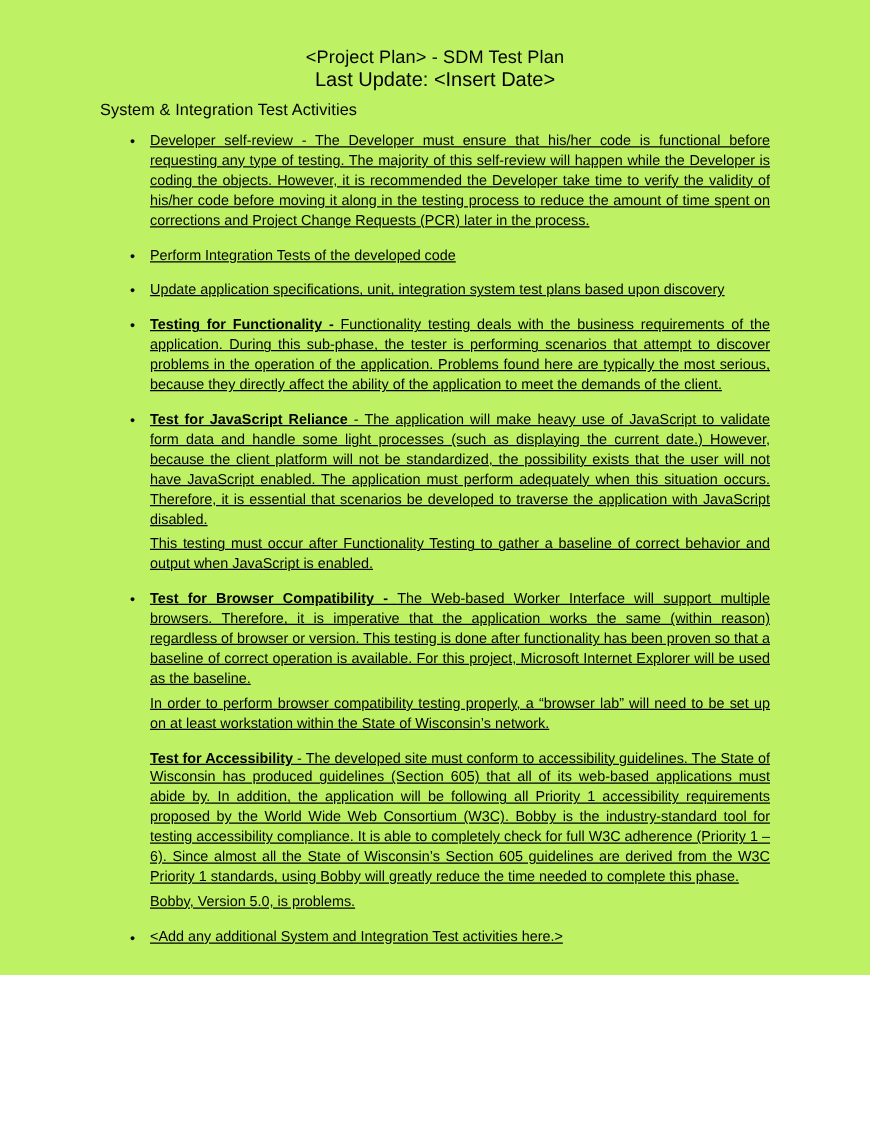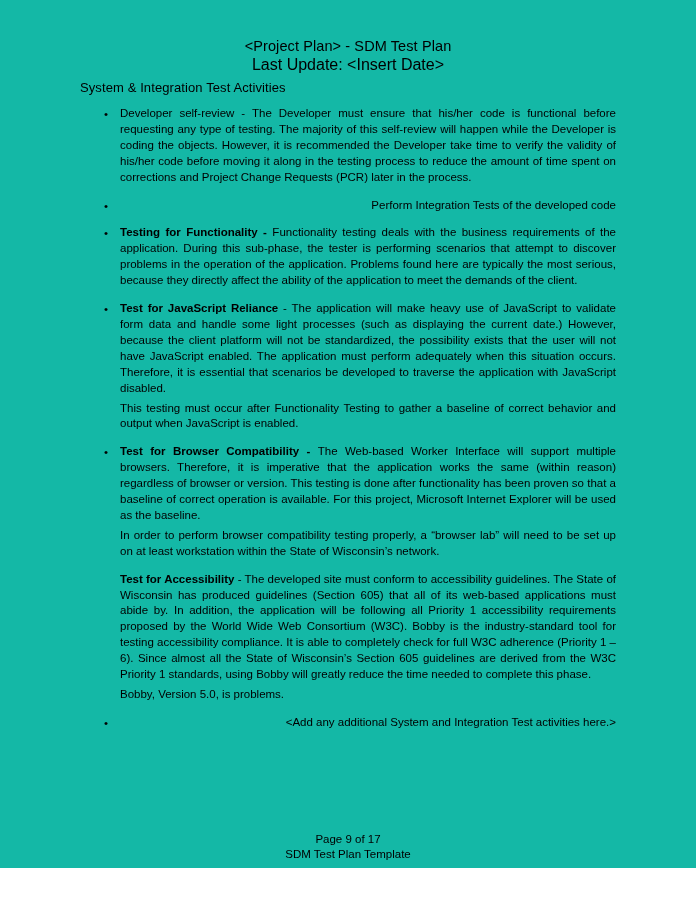--- a/index.html
+++ b/index.html
@@ -8,22 +8,22 @@
     padding: 0;
     background: #ffffff;
   }
   body {
     font-family: "Liberation Sans", sans-serif;
     color: #000000;
   }
   .page {
     position: relative;
     width: 696px;
-    height: 868px;
-    background: #14b8a6;
+    height: 780px;
+    background: #bef264;
     overflow: hidden;
     box-sizing: border-box;
   }
 
   
   .doc-header {
     position: absolute;
     left: 0;
     top: 38px;
     width: 696px;
@@ -75,26 +75,27 @@
     font-size: 11.5px;
     line-height: 16px;
   }
 
   .para {
     font-size: 11.5px;
     line-height: 15.9px;
     text-align: justify;
     margin: 0;
     hyphens: none;
+    text-decoration: underline;
   }
   .para + .para {
     margin-top: 4px;
   }
   .para.flush {
-    text-align: right;
+    text-align: left;
   }
   .lead {
     font-weight: bold;
   }
 
   
   .sub-para {
     padding-left: 40px;
     margin-bottom: 12px;
   }
@@ -129,20 +130,23 @@
     <ul class="bullet-list">
 
       <li class="bullet-item">
         <p class="para"><span>Developer self-review - The Developer must ensure that his/her code is functional before requesting any type of testing.  The majority of this self-review will happen while the Developer is coding the objects.  However, it is recommended the Developer take time to verify the validity of his/her code before moving it along in the testing process to reduce the amount of time spent on corrections and Project Change Requests (PCR) later in the process.</span></p>
       </li>
 
       <li class="bullet-item">
         <p class="para flush"><span>Perform Integration Tests of the developed code</span></p>
       </li>
 
+      <li class="bullet-item">
+        <p class="para"><span>Update application specifications, unit, integration system test plans based upon discovery</span></p>
+      </li>
 
       <li class="bullet-item">
         <p class="para"><span class="lead">Testing for Functionality - </span><span>Functionality testing deals with the business requirements of the application. During this sub-phase, the tester is performing scenarios that attempt to discover problems in the operation of the application. Problems found here are typically the most serious, because they directly affect the ability of the application to meet the demands of the client.</span></p>
       </li>
 
       <li class="bullet-item">
         <p class="para"><span class="lead">Test for JavaScript Reliance</span><span> - The application will make heavy use of JavaScript to validate form data and handle some light processes (such as displaying the current date.) However, because the client platform will not be standardized, the possibility exists that the user will not have JavaScript enabled. The application must perform adequately when this situation occurs. Therefore, it is essential that scenarios be developed to traverse the application with JavaScript disabled.</span></p>
         <p class="para"><span>This testing must occur after Functionality Testing to gather a baseline of correct behavior and output when JavaScript is enabled.</span></p>
       </li>
 

